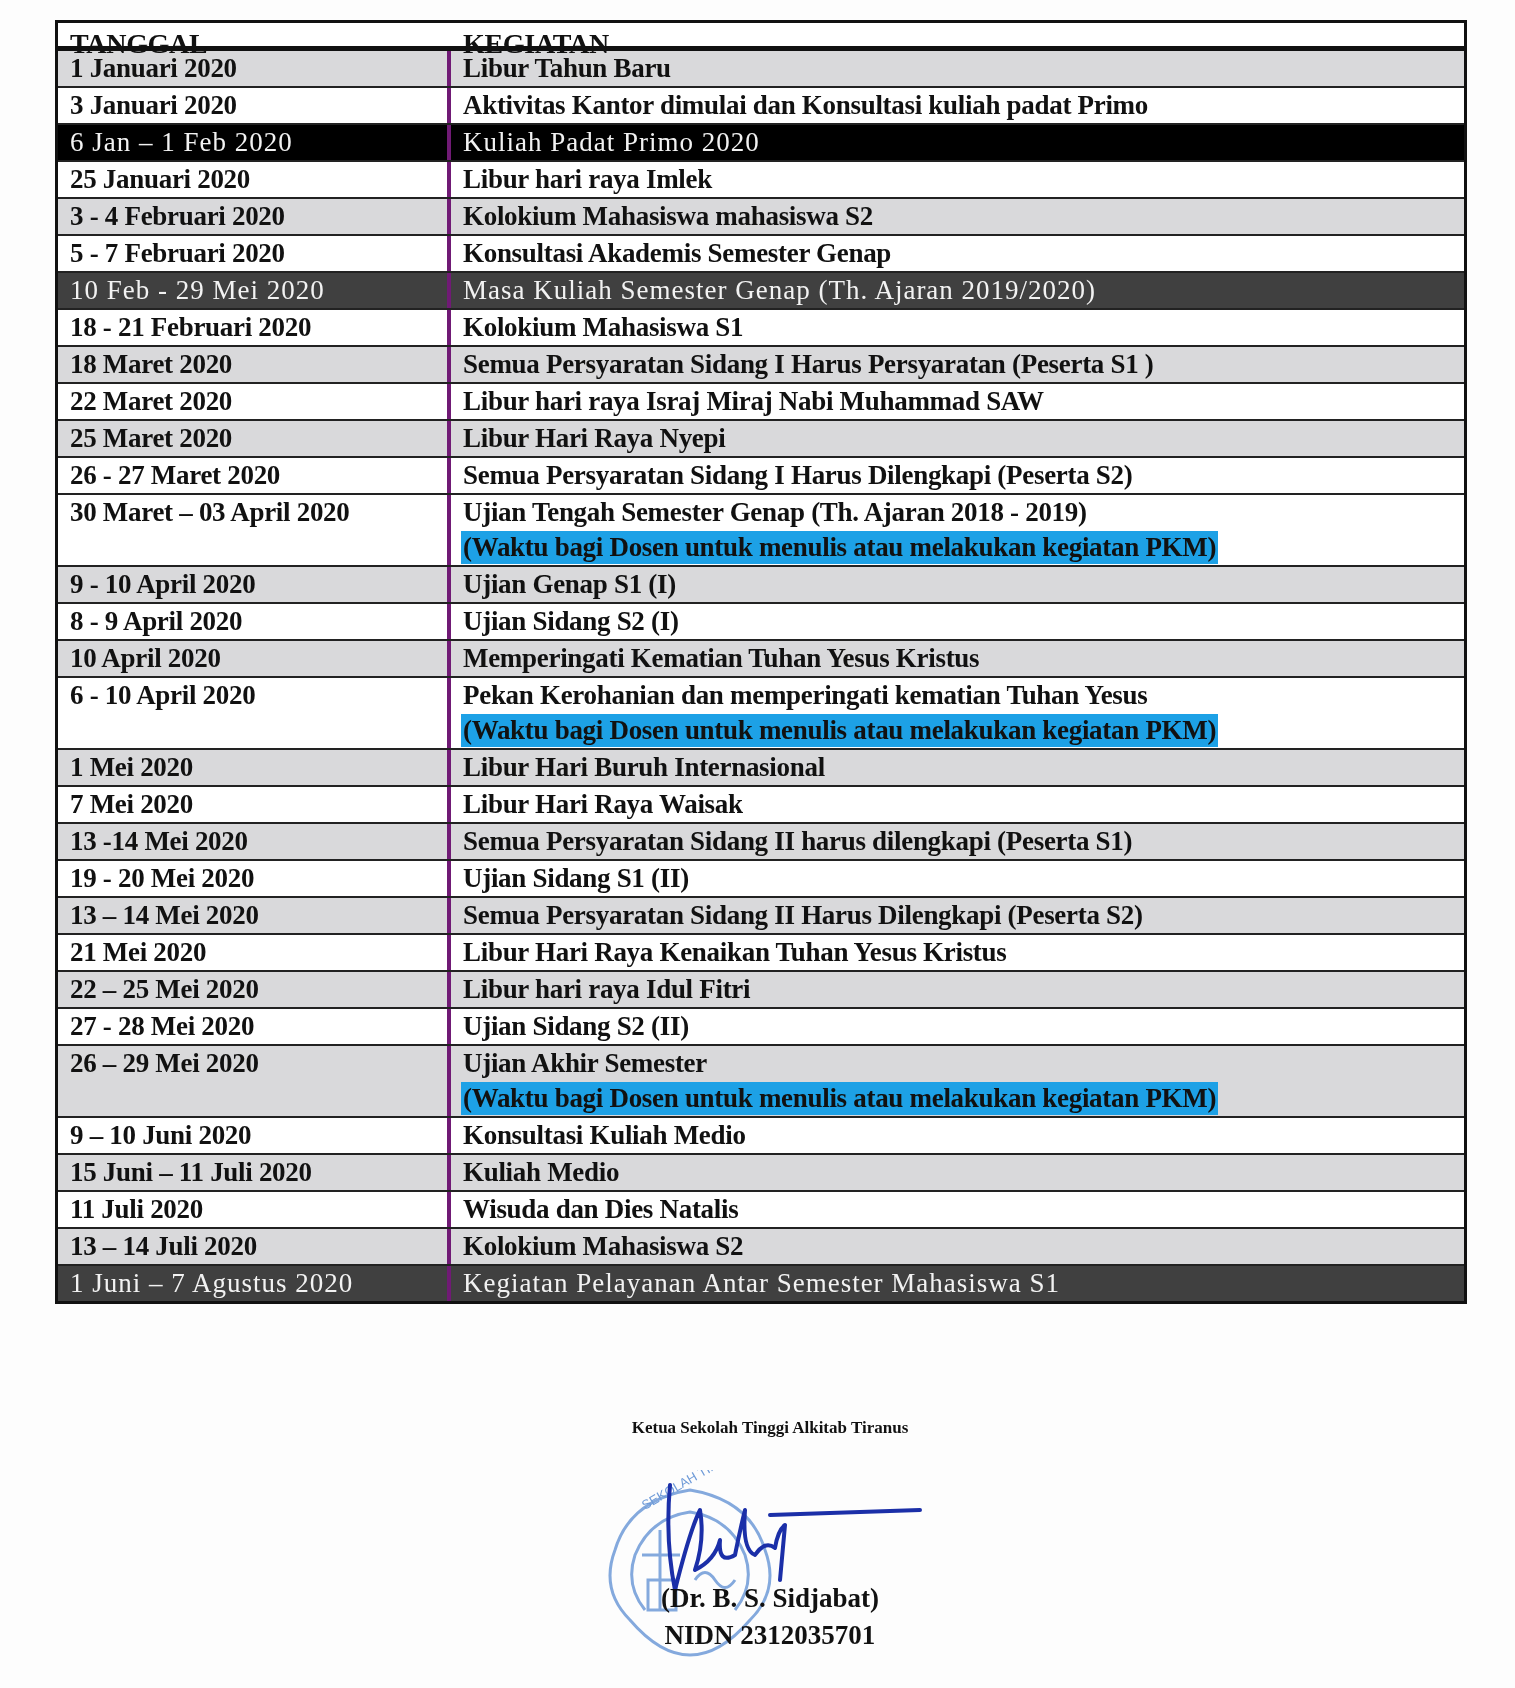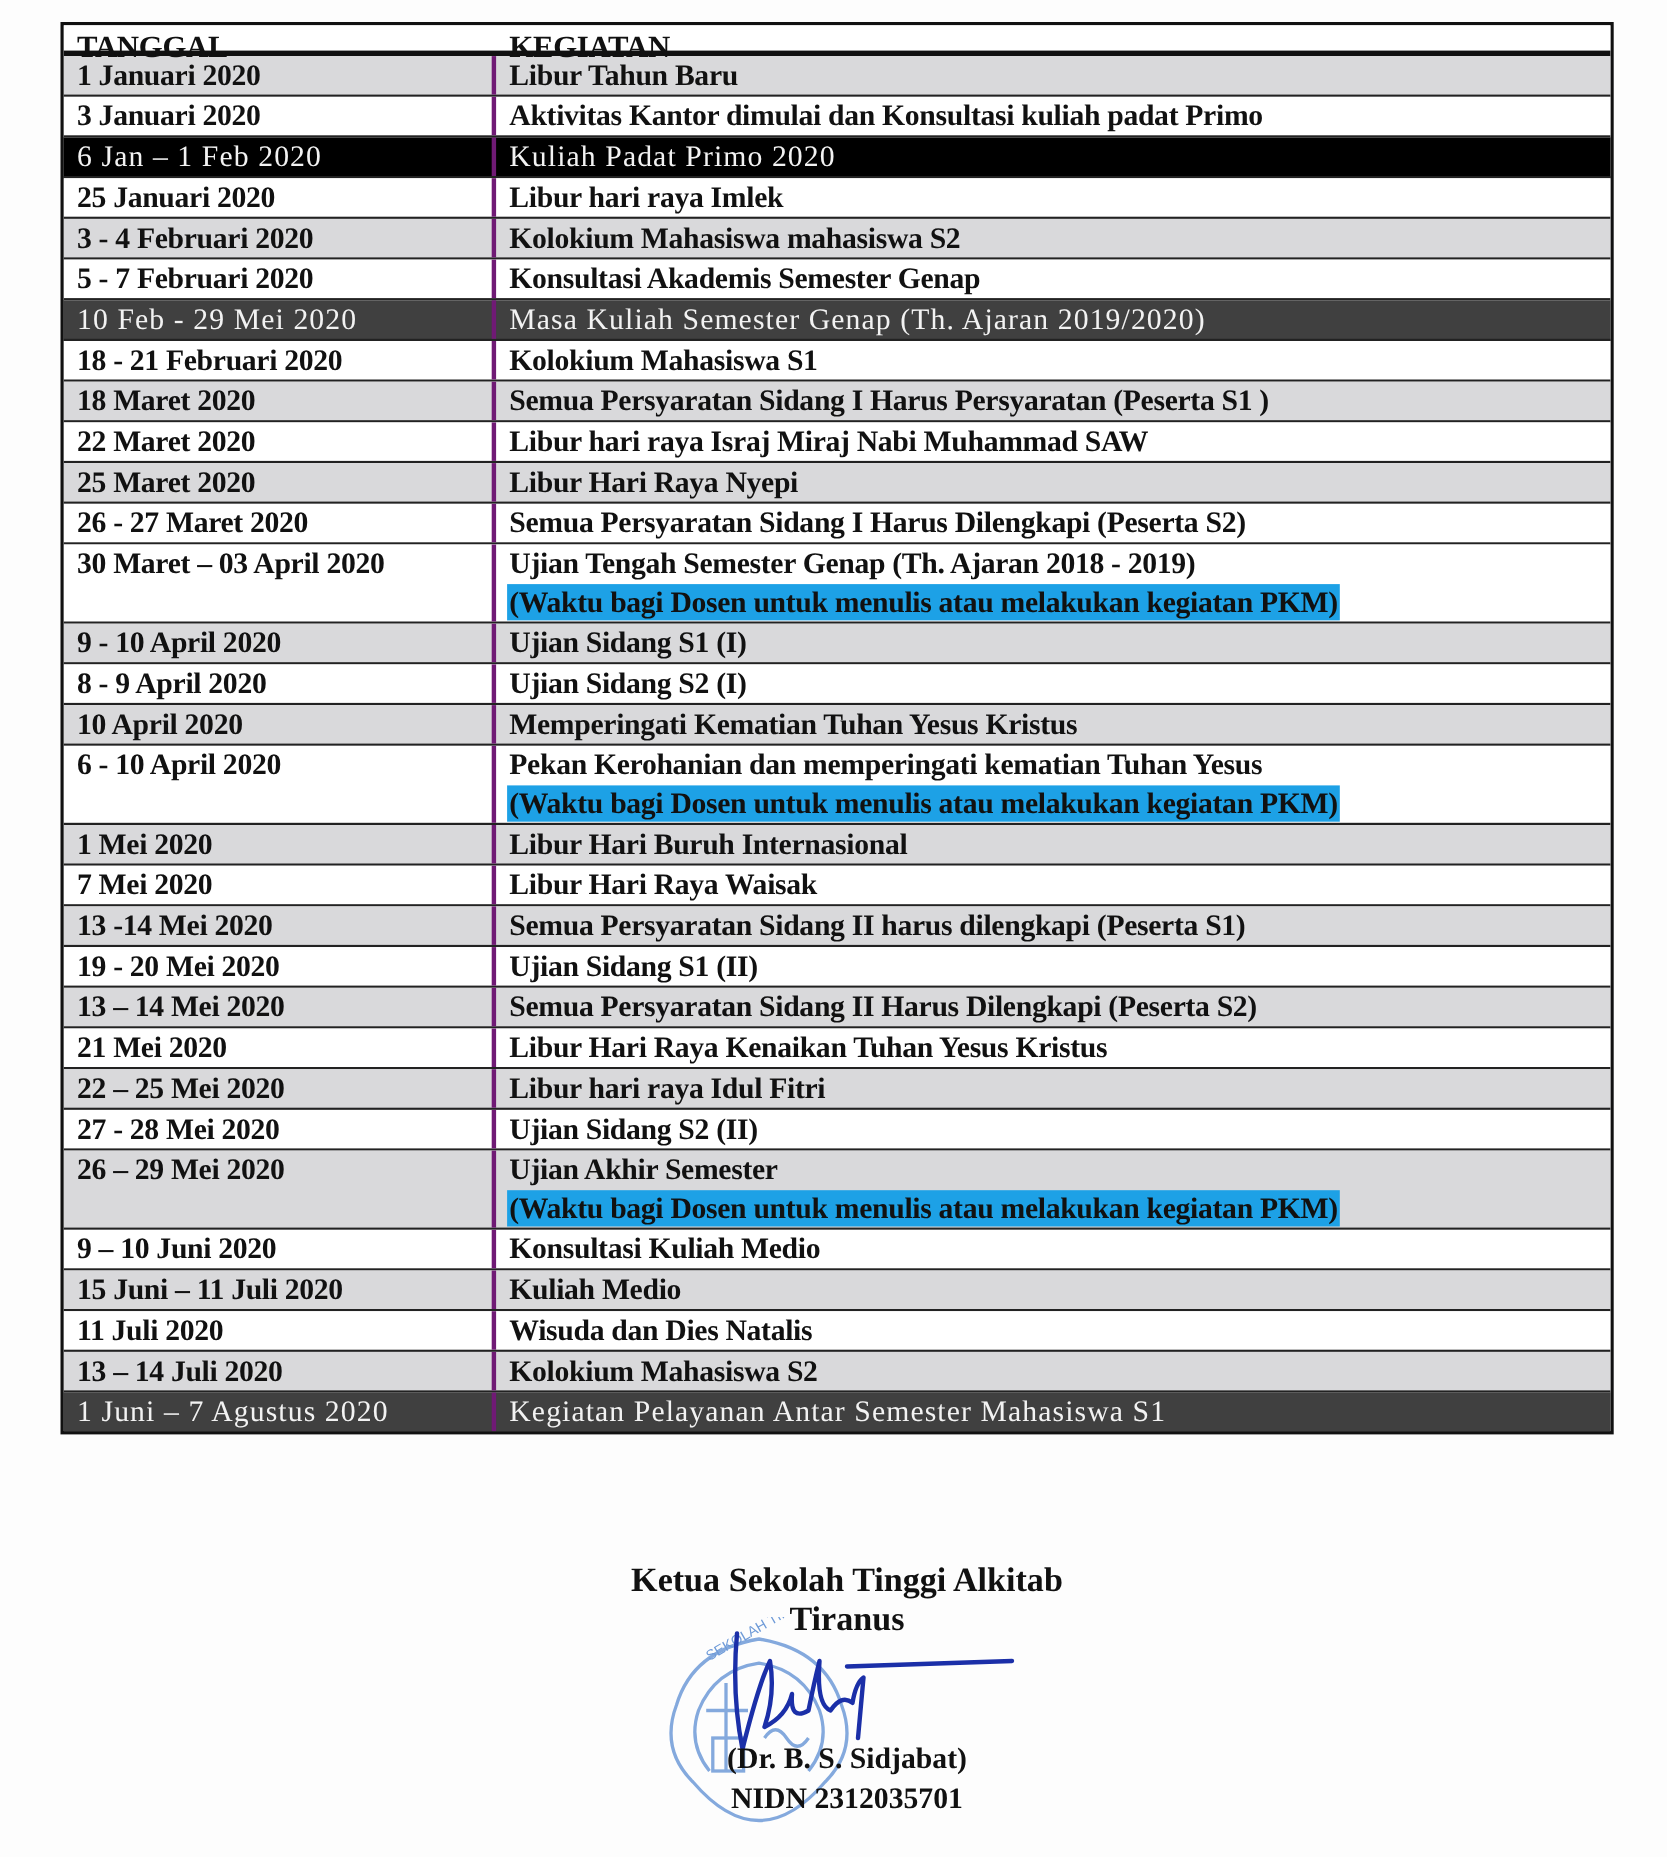--- a/index.html
+++ b/index.html
@@ -18,21 +18,21 @@
   .hdr .cell { line-height:42px; font-size:28px; }
   .white { background:#ffffff; }
   .gray  { background:#d9d9db; }
   .dark  { background:#404040; color:#f2f2f2; }
   .dark .cell { font-weight:normal; letter-spacing:1px; }
   .black { background:#000; color:#f2f2f2; }
   .black .cell { font-weight:normal; letter-spacing:1px; }
   .hl { background:#1da1e6; display:inline-block; padding:0 2px; margin-left:-2px; line-height:33px; }
   .line2 { display:block; }
   .sig { position:absolute; left:0; width:1515px; text-align:center; }
-  .sig-title { top:1418px; font-size:31px; font-weight:bold; left:520px; width:500px; text-align:center; }
+  .sig-title { top:1418px; font-size:17px; font-weight:bold; left:520px; width:500px; text-align:center; }
   .sig-name { top:1583px; font-size:27px; font-weight:bold; left:600px; width:340px; text-align:center; }
   .sig-nidn { top:1620px; font-size:27px; font-weight:bold; left:600px; width:340px; text-align:center; }
   .stamp { position:absolute; left:590px; top:1470px; width:200px; height:200px; }
   .signature { position:absolute; left:660px; top:1470px; width:270px; height:150px; }
 </style>
 </head>
 <body>
 
 <div class="table">
   <div class="row hdr">
@@ -115,21 +115,21 @@
       <div class="row white">
         <div class="cell c1">30 Maret – 03 April 2020</div>
         <div class="cell c2">
           <span class="line2">Ujian Tengah Semester Genap (Th. Ajaran 2018 - 2019)</span>
           <span class="line2"><span class="hl">(Waktu bagi Dosen untuk menulis atau melakukan kegiatan PKM)</span></span>
         </div>
       </div>
       <div class="row gray">
         <div class="cell c1">9 - 10 April 2020</div>
         <div class="cell c2">
-          <span class="line2">Ujian Sidang S1 (I)</span>
+          <span class="line2">Ujian Genap S1 (I)</span>
         </div>
       </div>
       <div class="row white">
         <div class="cell c1">8 - 9 April 2020</div>
         <div class="cell c2">
           <span class="line2">Ujian Sidang S2 (I)</span>
         </div>
       </div>
       <div class="row gray">
         <div class="cell c1">10 April 2020</div>

